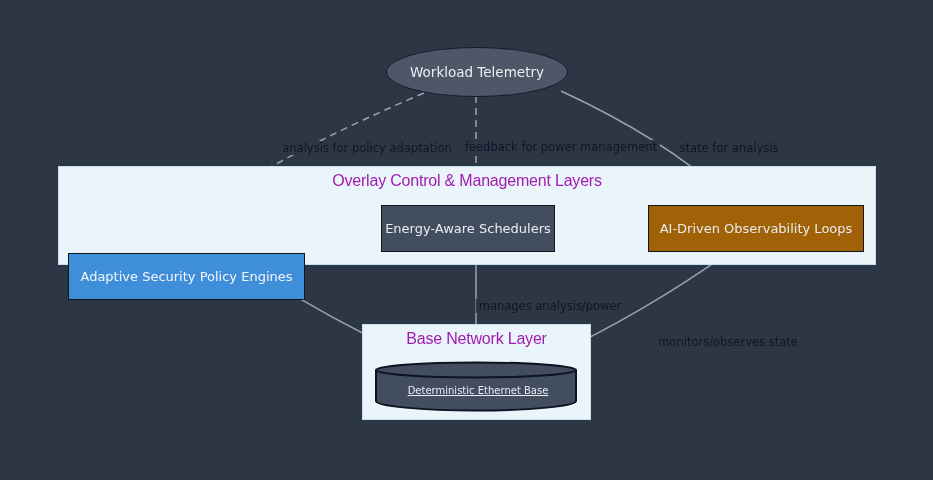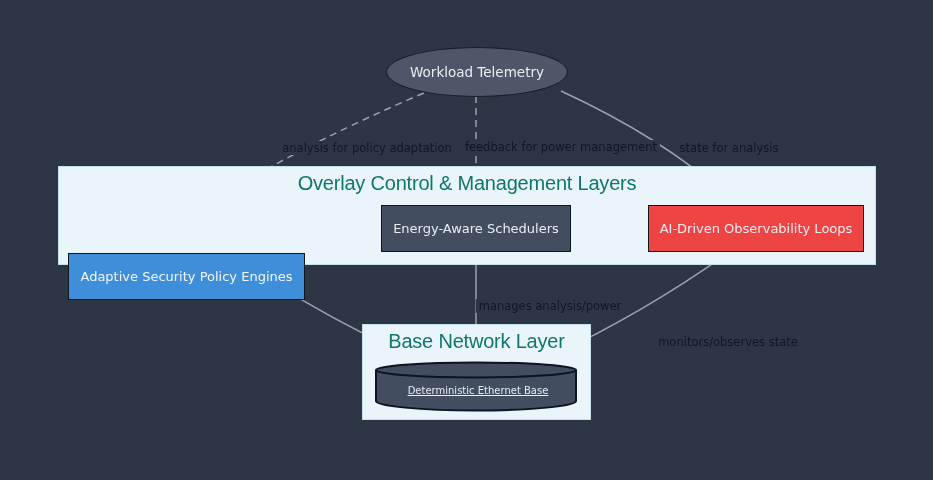--- a/index.html
+++ b/index.html
@@ -22,31 +22,31 @@
     color:#ebedf1;font-size:13.5px;
   }
   .container-box{
     position:absolute;z-index:2;background:#eaf4fb;border:1px solid #c3dff0;
     box-sizing:border-box;
   }
   .container-overlay{left:58px;top:166px;width:818px;height:99px;}
   .container-base{left:362px;top:324px;width:229px;height:96px;}
   .container-title{
     width:100%;text-align:center;margin-top:5px;
-    font-family:"Liberation Sans",sans-serif;font-size:20px;color:#0f766e;
+    font-family:"Liberation Sans",sans-serif;font-size:16px;color:#a21caf;
     letter-spacing:-0.2px;white-space:nowrap;
   }
   .node-rect{
     position:absolute;z-index:4;box-sizing:border-box;
     border:1.5px solid #10161e;display:flex;align-items:center;justify-content:center;
     color:#e9ecf1;font-size:13px;white-space:nowrap;
   }
   .node-security{left:68px;top:205px;width:237px;height:47px;background:#3f8ed9;color:#f2f6fa;margin-top:48px;}
-  .node-schedulers{left:381px;top:205px;width:190px;height:47px;background:#424d5f;}
-  .node-observability{left:648px;top:205px;width:216px;height:47px;background:#ef4444;}
+  .node-schedulers{left:381px;top:205px;width:174px;height:47px;background:#424d5f;}
+  .node-observability{left:648px;top:205px;width:216px;height:47px;background:#a16207;}
   .node-cylinder{
     position:absolute;z-index:4;left:373px;top:360px;width:206px;height:52px;
   }
   .node-cylinder svg{position:absolute;left:0;top:0;}
   .cyl-label{
     position:absolute;left:2px;top:9px;width:100%;height:42px;z-index:5;
     display:flex;align-items:center;justify-content:center;
     color:#e9ecf1;font-size:10px;white-space:nowrap;text-decoration:underline;
   }
 </style>

